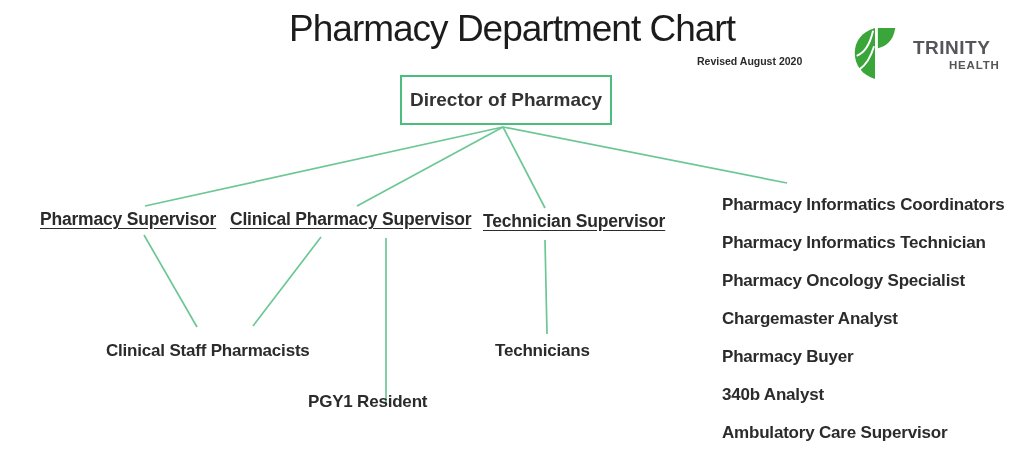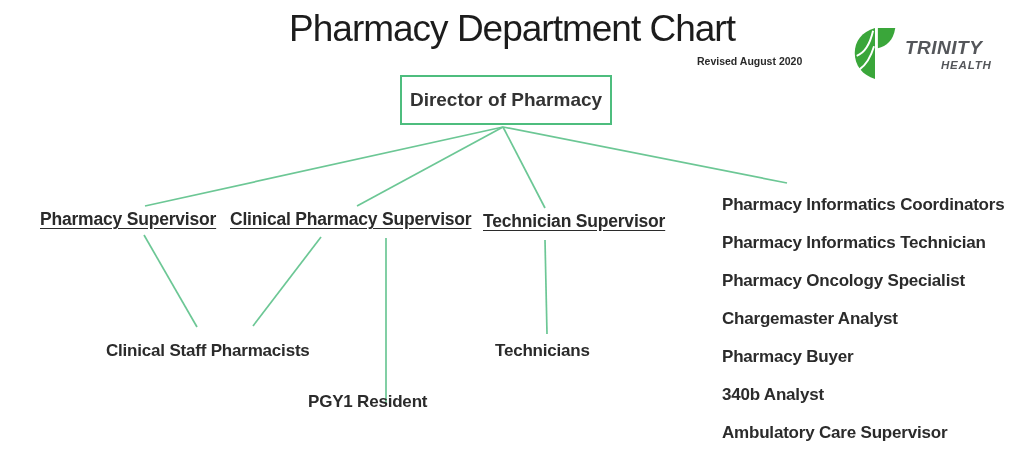--- a/index.html
+++ b/index.html
@@ -17,21 +17,21 @@
   .page-title{
     position:absolute;top:8px;left:50%;transform:translateX(-50%);
     font-size:37px;font-weight:400;letter-spacing:-1px;color:#1c1c1c;white-space:nowrap;
   }
   .revised-note{
     position:absolute;top:55px;left:668px;
     font-size:10.5px;font-weight:700;color:#2a2a2a;white-space:nowrap;margin-left:29px;
   }
   .brand{position:absolute;top:26px;left:853px;display:flex;align-items:flex-start;}
   .brand-icon{width:44px;height:54px;display:block;}
-  .brand-text{margin-left:8px;margin-top:12px;line-height:1;font-style:italic;}
+  .brand-text{margin-left:16px;margin-top:12px;line-height:1;}
   .brand-top{font-size:19px;font-weight:700;color:var(--brand-ink);letter-spacing:0.5px;}
   .brand-bottom{font-size:11.5px;font-weight:700;color:var(--brand-ink);letter-spacing:0.8px;margin-top:3px;padding-left:36px;}
   .connectors{position:absolute;top:0;left:0;width:1024px;height:472px;pointer-events:none;}
   .connector{stroke:var(--connector-green);stroke-width:1.7;fill:none;}
   .director-box{
     position:absolute;left:400px;top:75px;width:212px;height:50px;
     border:2px solid var(--box-green);background:#ffffff;box-sizing:border-box;
     display:flex;align-items:center;justify-content:center;
     font-size:19px;font-weight:600;color:#333333;white-space:nowrap;
   }

